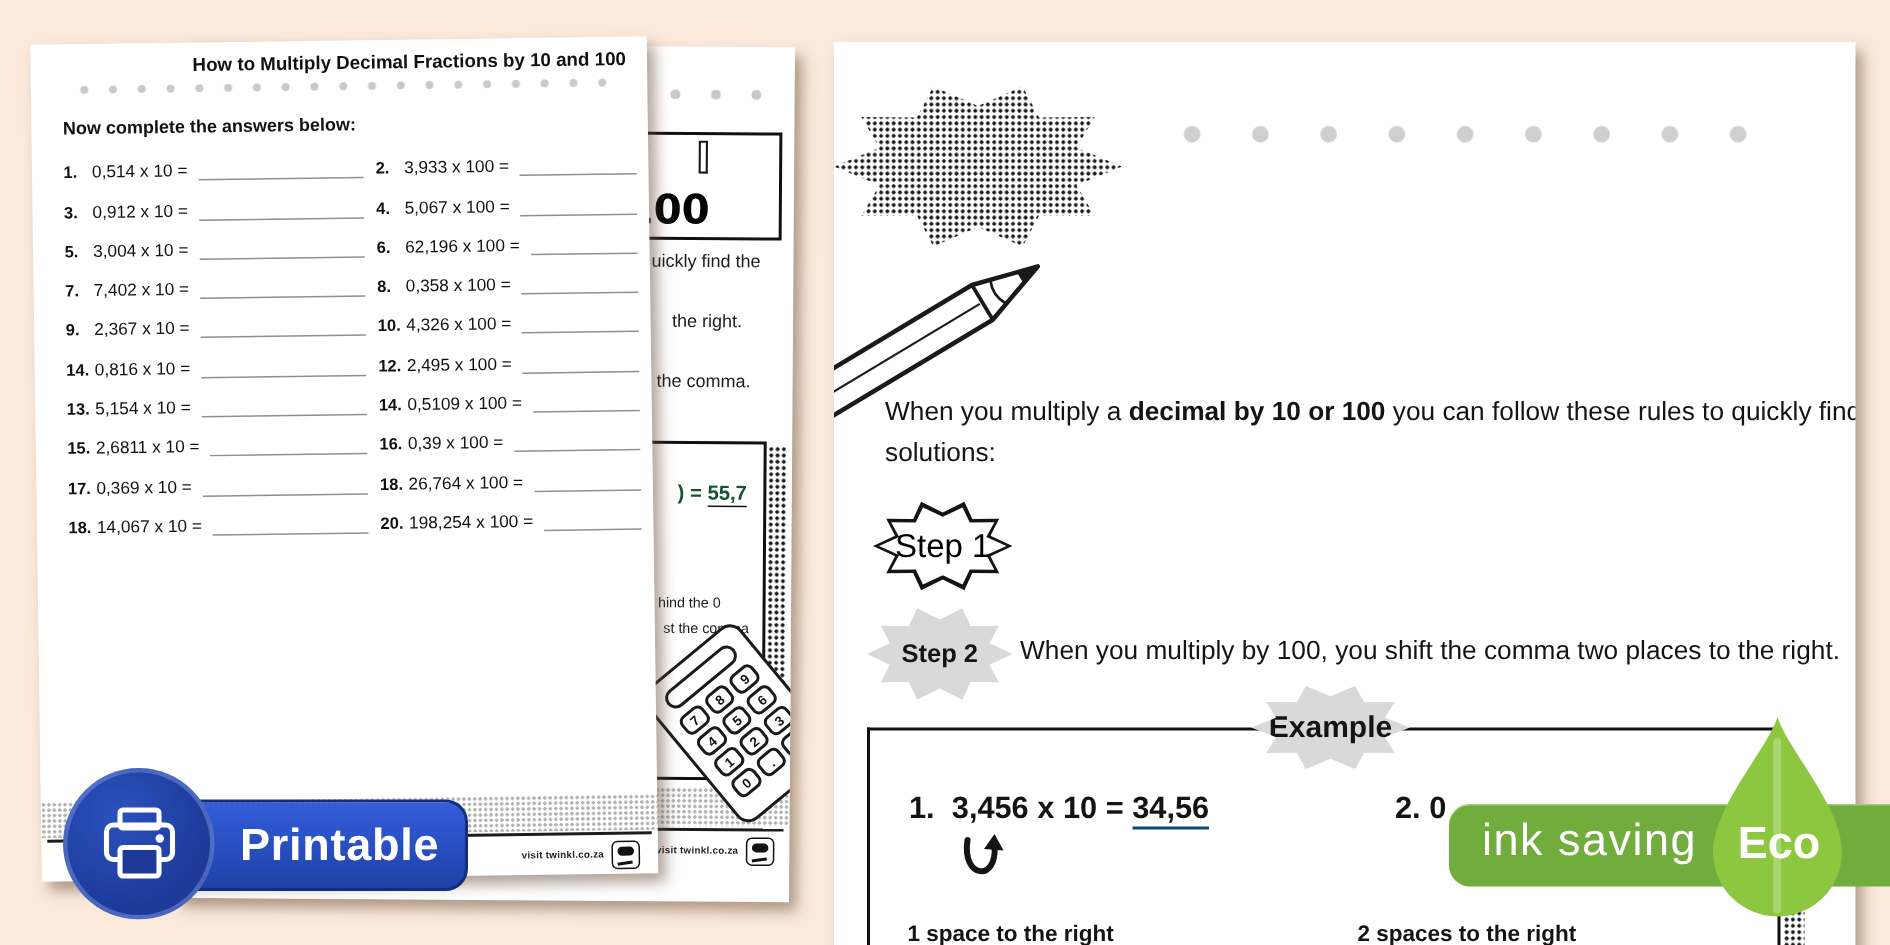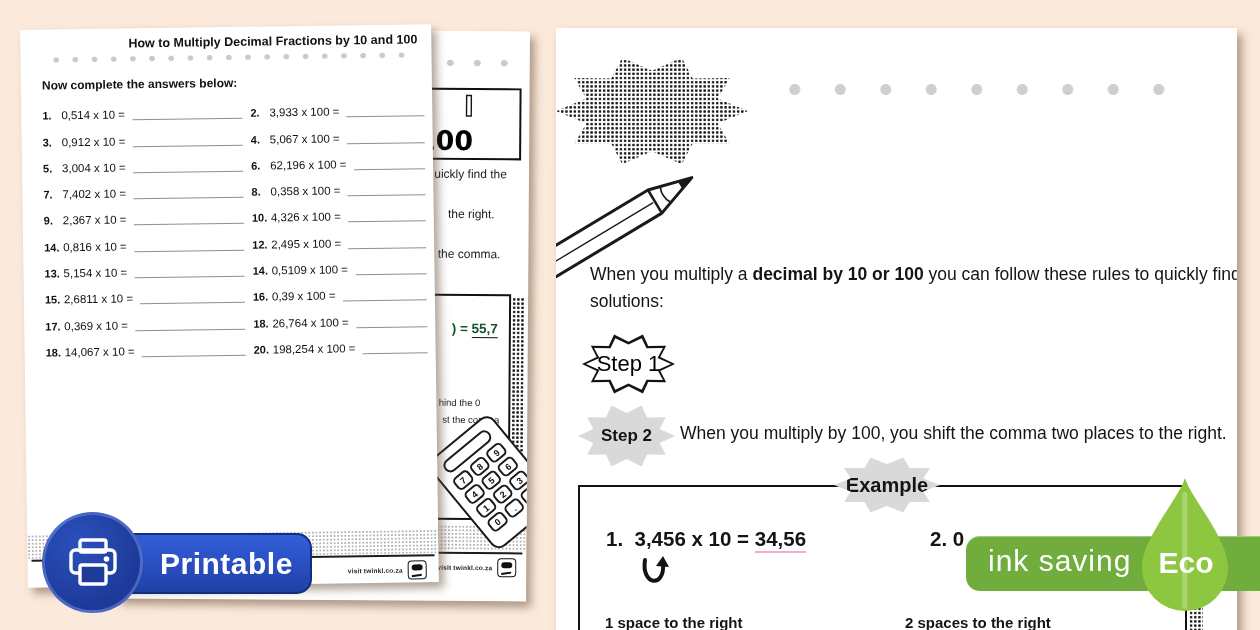--- a/index.html
+++ b/index.html
@@ -78,21 +78,21 @@
     font-family:"DejaVu Sans",sans-serif; font-size:33px; font-weight:800; line-height:47px; color:#141414; letter-spacing:.3px; white-space:nowrap;}
   .hp-intro{position:absolute; left:34px; top:233px; font-size:17.5px; color:#141414; line-height:1.55; white-space:nowrap;}
   .hp-intro .b{font-weight:700;}
   .hp-step-burst1{position:absolute; left:26px; top:305px; width:93px; height:62px; font-size:22px; font-weight:400;}
   .hp-step-burst2{position:absolute; left:22px; top:376px; width:97px; height:64px; font-size:17px; font-weight:800; color:#141414;}
   .hp-step-text{position:absolute; left:124px; font-size:17.5px; color:#141414; white-space:nowrap;}
   .hp-exbox{position:absolute; left:22px; top:457px; width:609px; height:200px; border:2.5px solid #111; border-bottom:none;}
   .hp-exdots{position:absolute; left:633px; top:562px; width:14px; height:58px;}
   .hp-exburst{position:absolute; left:278px; top:428px; width:106px; height:58px; font-size:20px; font-weight:800; color:#141414; z-index:2;text-align:right;}
   .hp-exline{position:absolute; top:499px; font-size:20.5px; font-weight:600; color:#141414; white-space:nowrap;}
-  .hp-exline .ans{border-bottom:2px solid #f9a8d4; padding-bottom:1px;margin-top:33px;}
+  .hp-exline .ans{border-bottom:2px solid #0c4a6e; padding-bottom:1px;margin-top:33px;}
   .hp-arrow{position:absolute; left:84px; top:524px;}
   .hp-caption{position:absolute; top:586px; font-size:15px; font-weight:600; color:#141414; white-space:nowrap;}
 
   
   .printable-badge{position:absolute; left:42px; top:510px; width:260px; height:105px; z-index:30; cursor:pointer;}
   .pb-bar{position:absolute; left:30px; top:23px; width:240px; height:61px; border-radius:15px;
     background:linear-gradient(180deg,#335ed8 0%,var(--blue_bar,#2a50c4) 45%,#1f41a6 100%);
     border:2.5px solid var(--blue_edge,#142e7e);
     display:flex; align-items:center; justify-content:flex-start; padding-left:86px;
     color:#fff; font-size:30px; font-weight:600; letter-spacing:.5px;}

